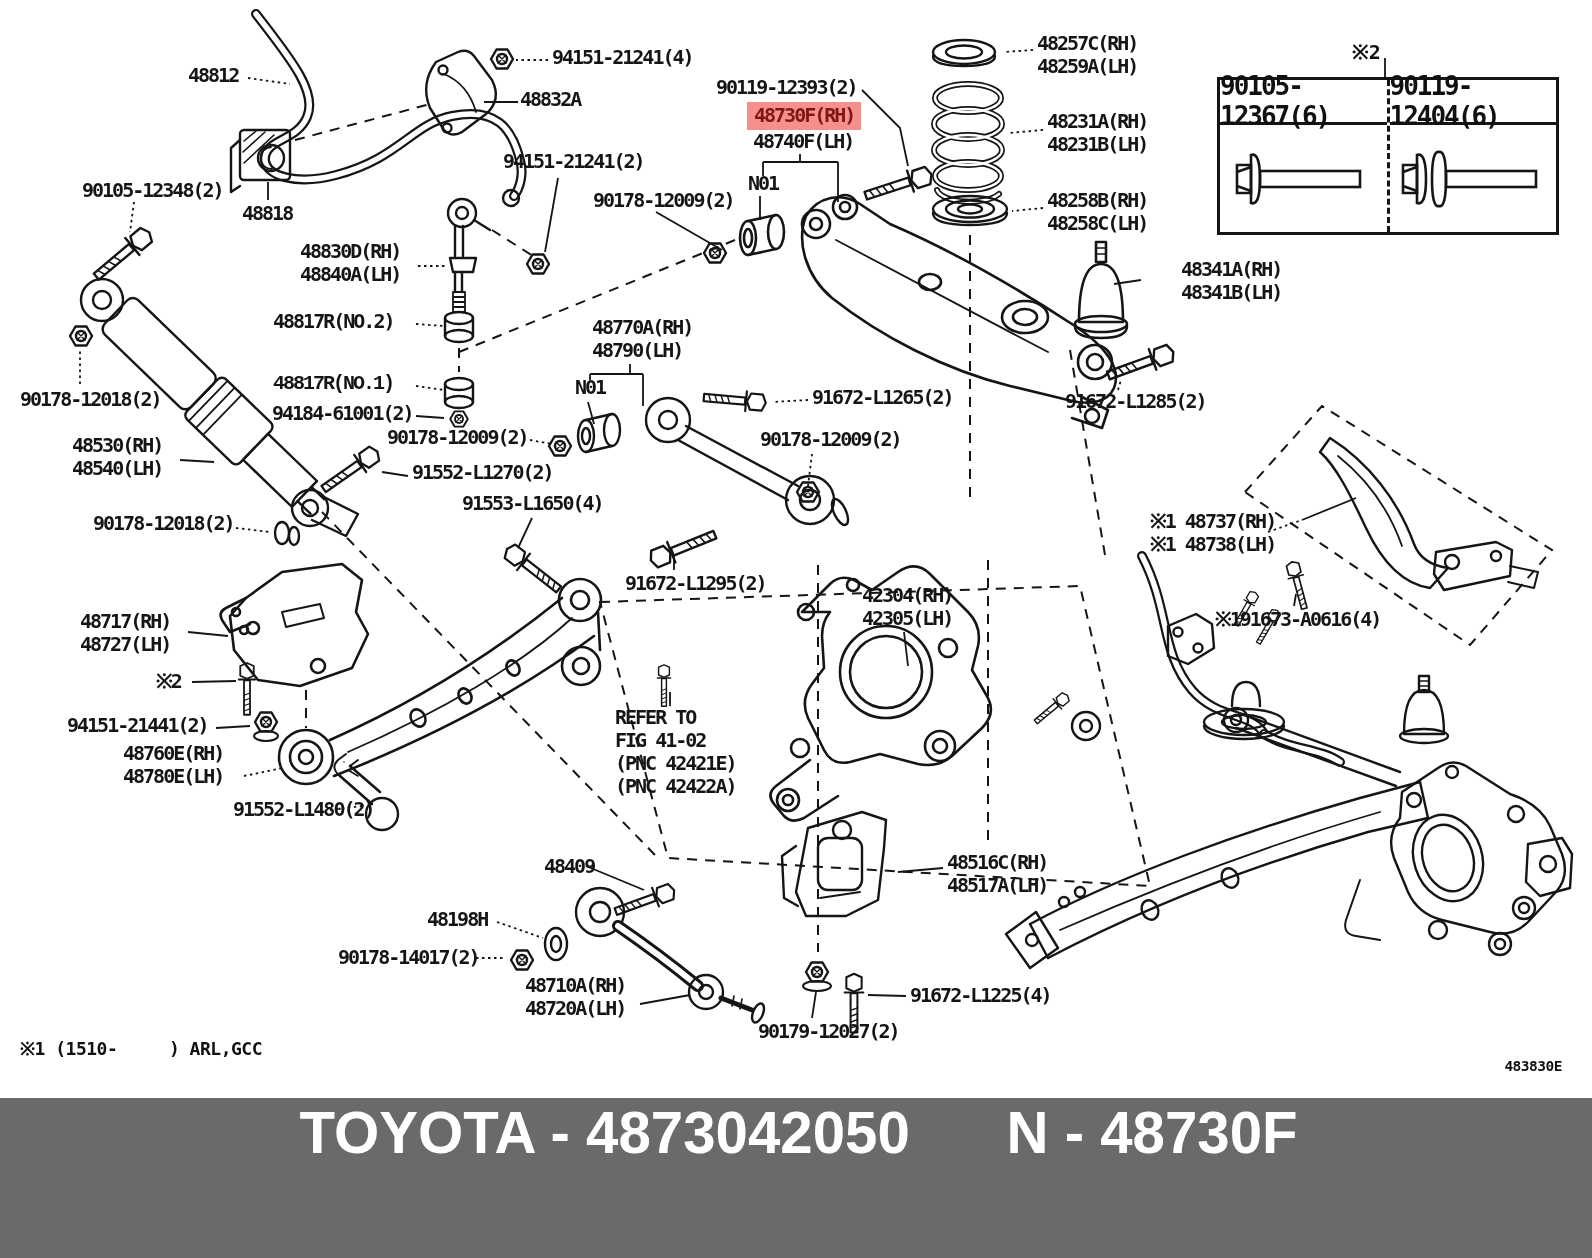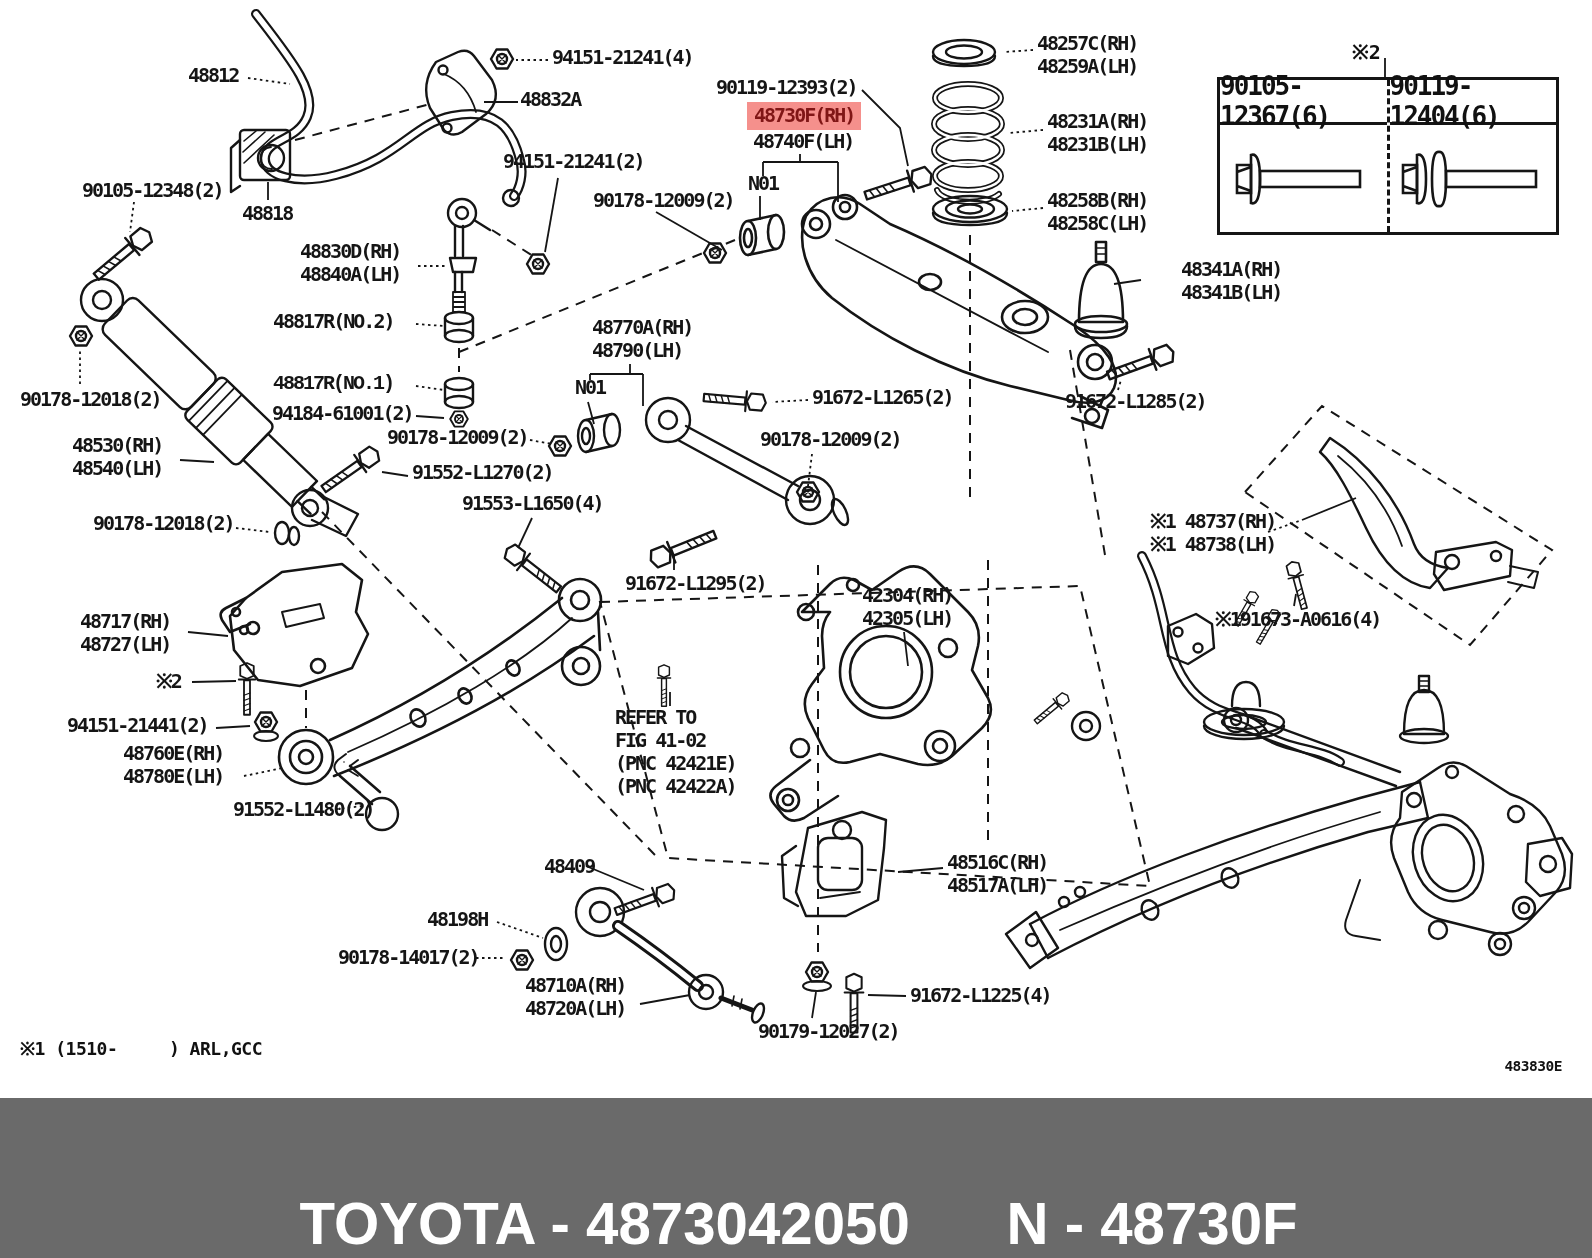--- a/index.html
+++ b/index.html
@@ -13,21 +13,21 @@
   .dcode{position:absolute;font-size:14.5px;font-weight:bold;letter-spacing:-0.5px;z-index:4;}
   .ref-table{position:absolute;left:1217px;top:77px;width:336px;height:152px;border:3px solid #151515;
              display:flex;z-index:3;background:#fff;}
   .ref-col{flex:1;display:flex;flex-direction:column;min-width:0;}
   .ref-col.second{border-left:3px dashed #151515;}
   .ref-head{height:42px;border-bottom:3px solid #151515;display:flex;align-items:center;justify-content:center;
             font-weight:bold;font-size:26px;letter-spacing:-2px;}
   .ref-body{flex:1;display:flex;align-items:center;justify-content:center;}
   .ref-marker{position:absolute;left:1352px;top:38px;font-size:20px;font-weight:bold;z-index:3;}
   .banner{position:absolute;left:0;top:1098px;width:1592px;height:160px;background:var(--banner-bg,#6A6A6A);
-          display:flex;align-items:flex-end;justify-content:center;z-index:5;
+          display:flex;align-items:flex-start;justify-content:center;z-index:5;
           font-family:"Liberation Sans","DejaVu Sans",sans-serif;color:var(--banner-text,#fff);
           font-size:60px;font-weight:600;letter-spacing:0px;}
   .banner .seg{transform:scaleX(0.97);transform-origin:center;white-space:pre;}
   .banner .seg2{margin-left:82px;}
 </style>
 </head>
 <body>
 
 <div class="stage">
 

